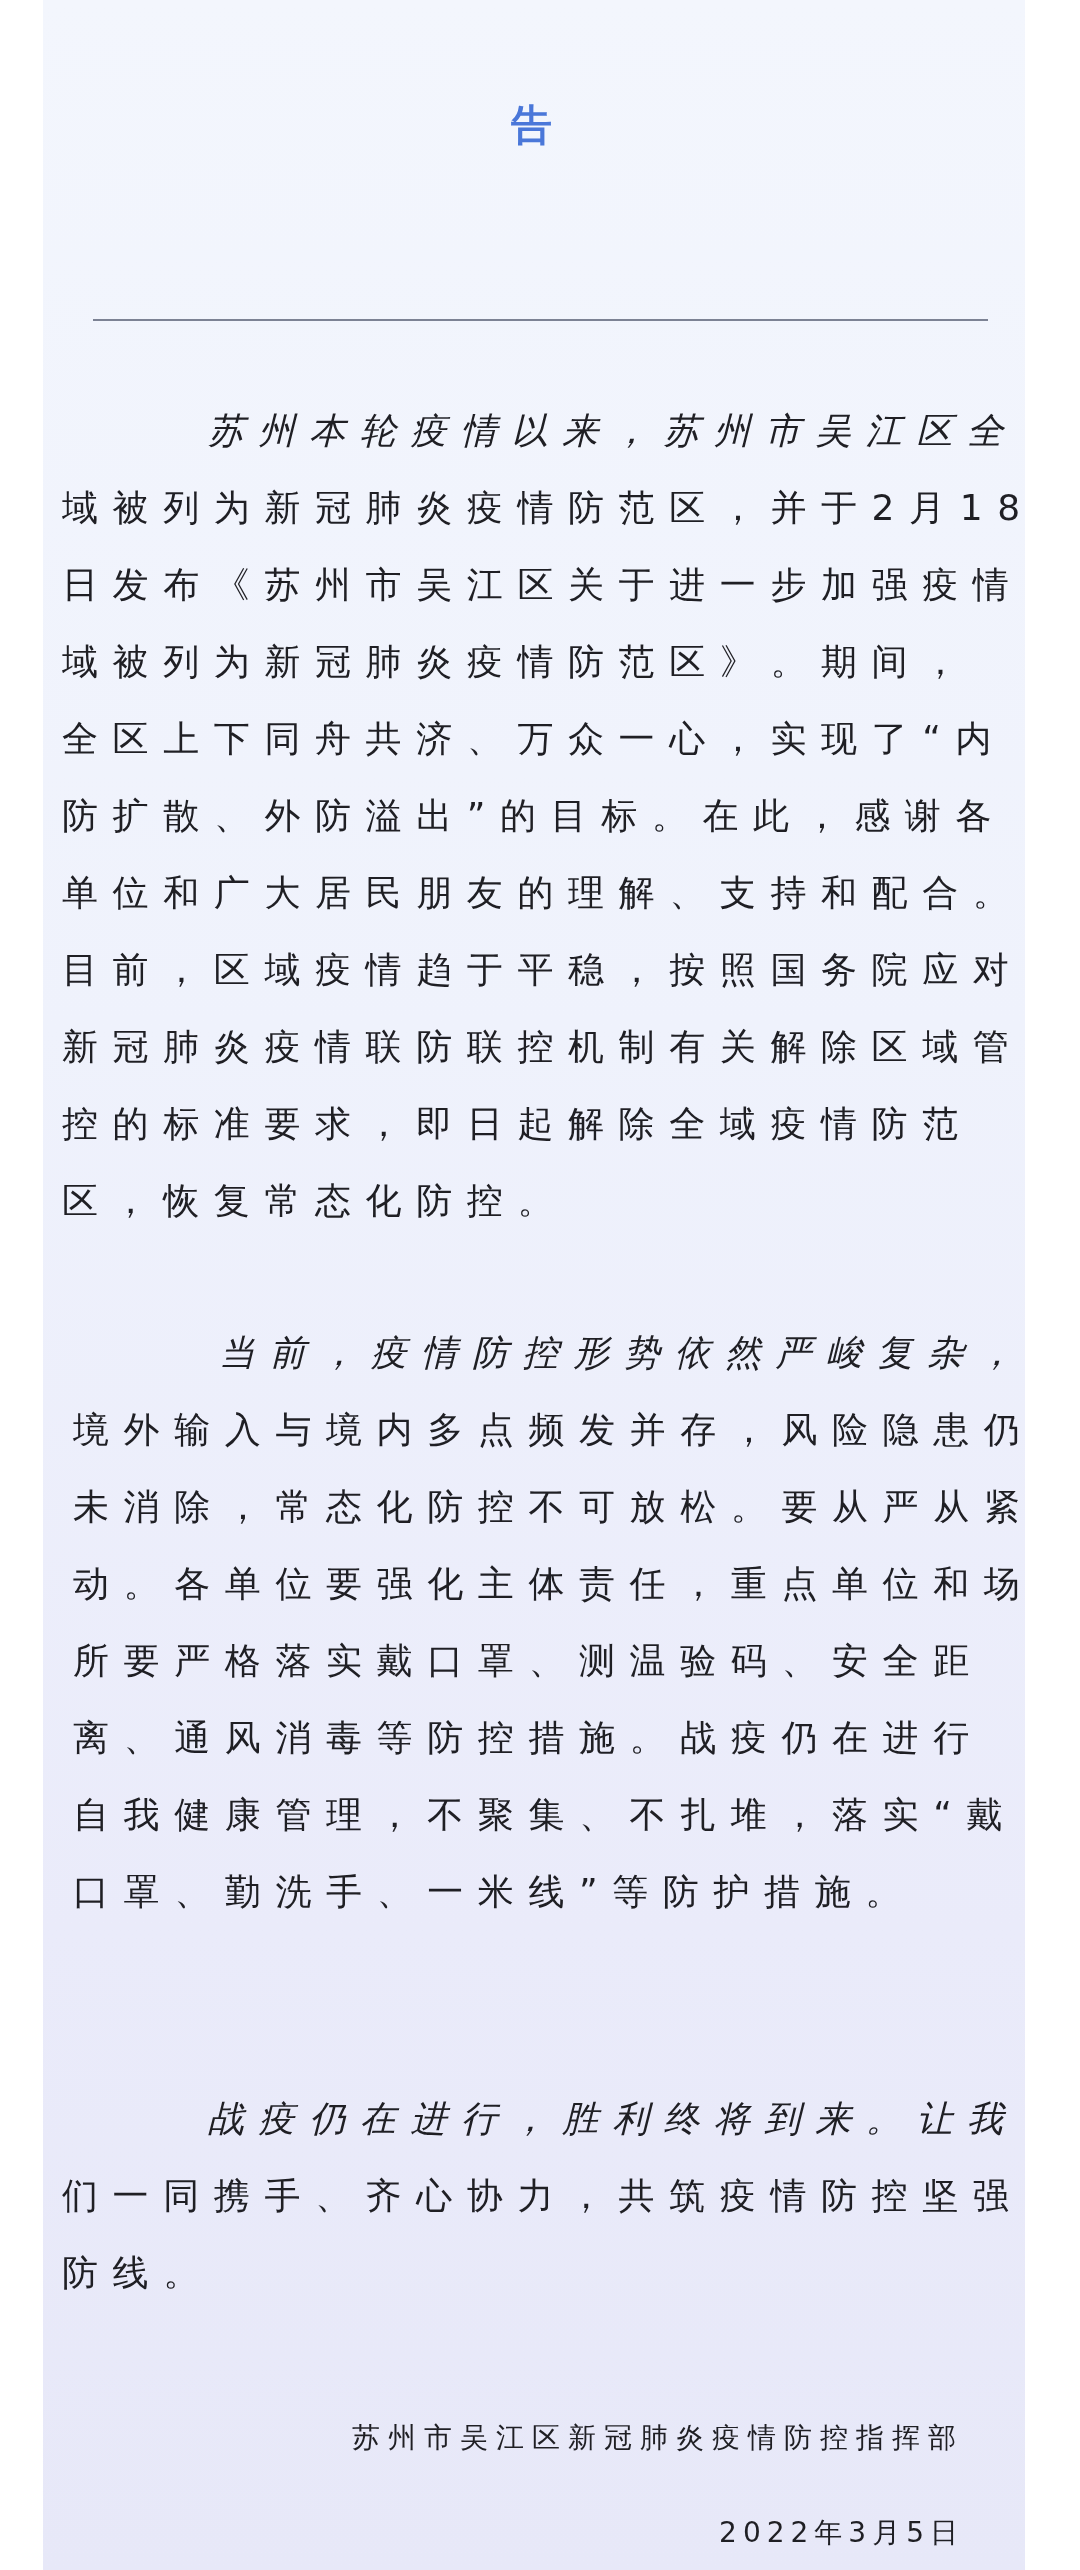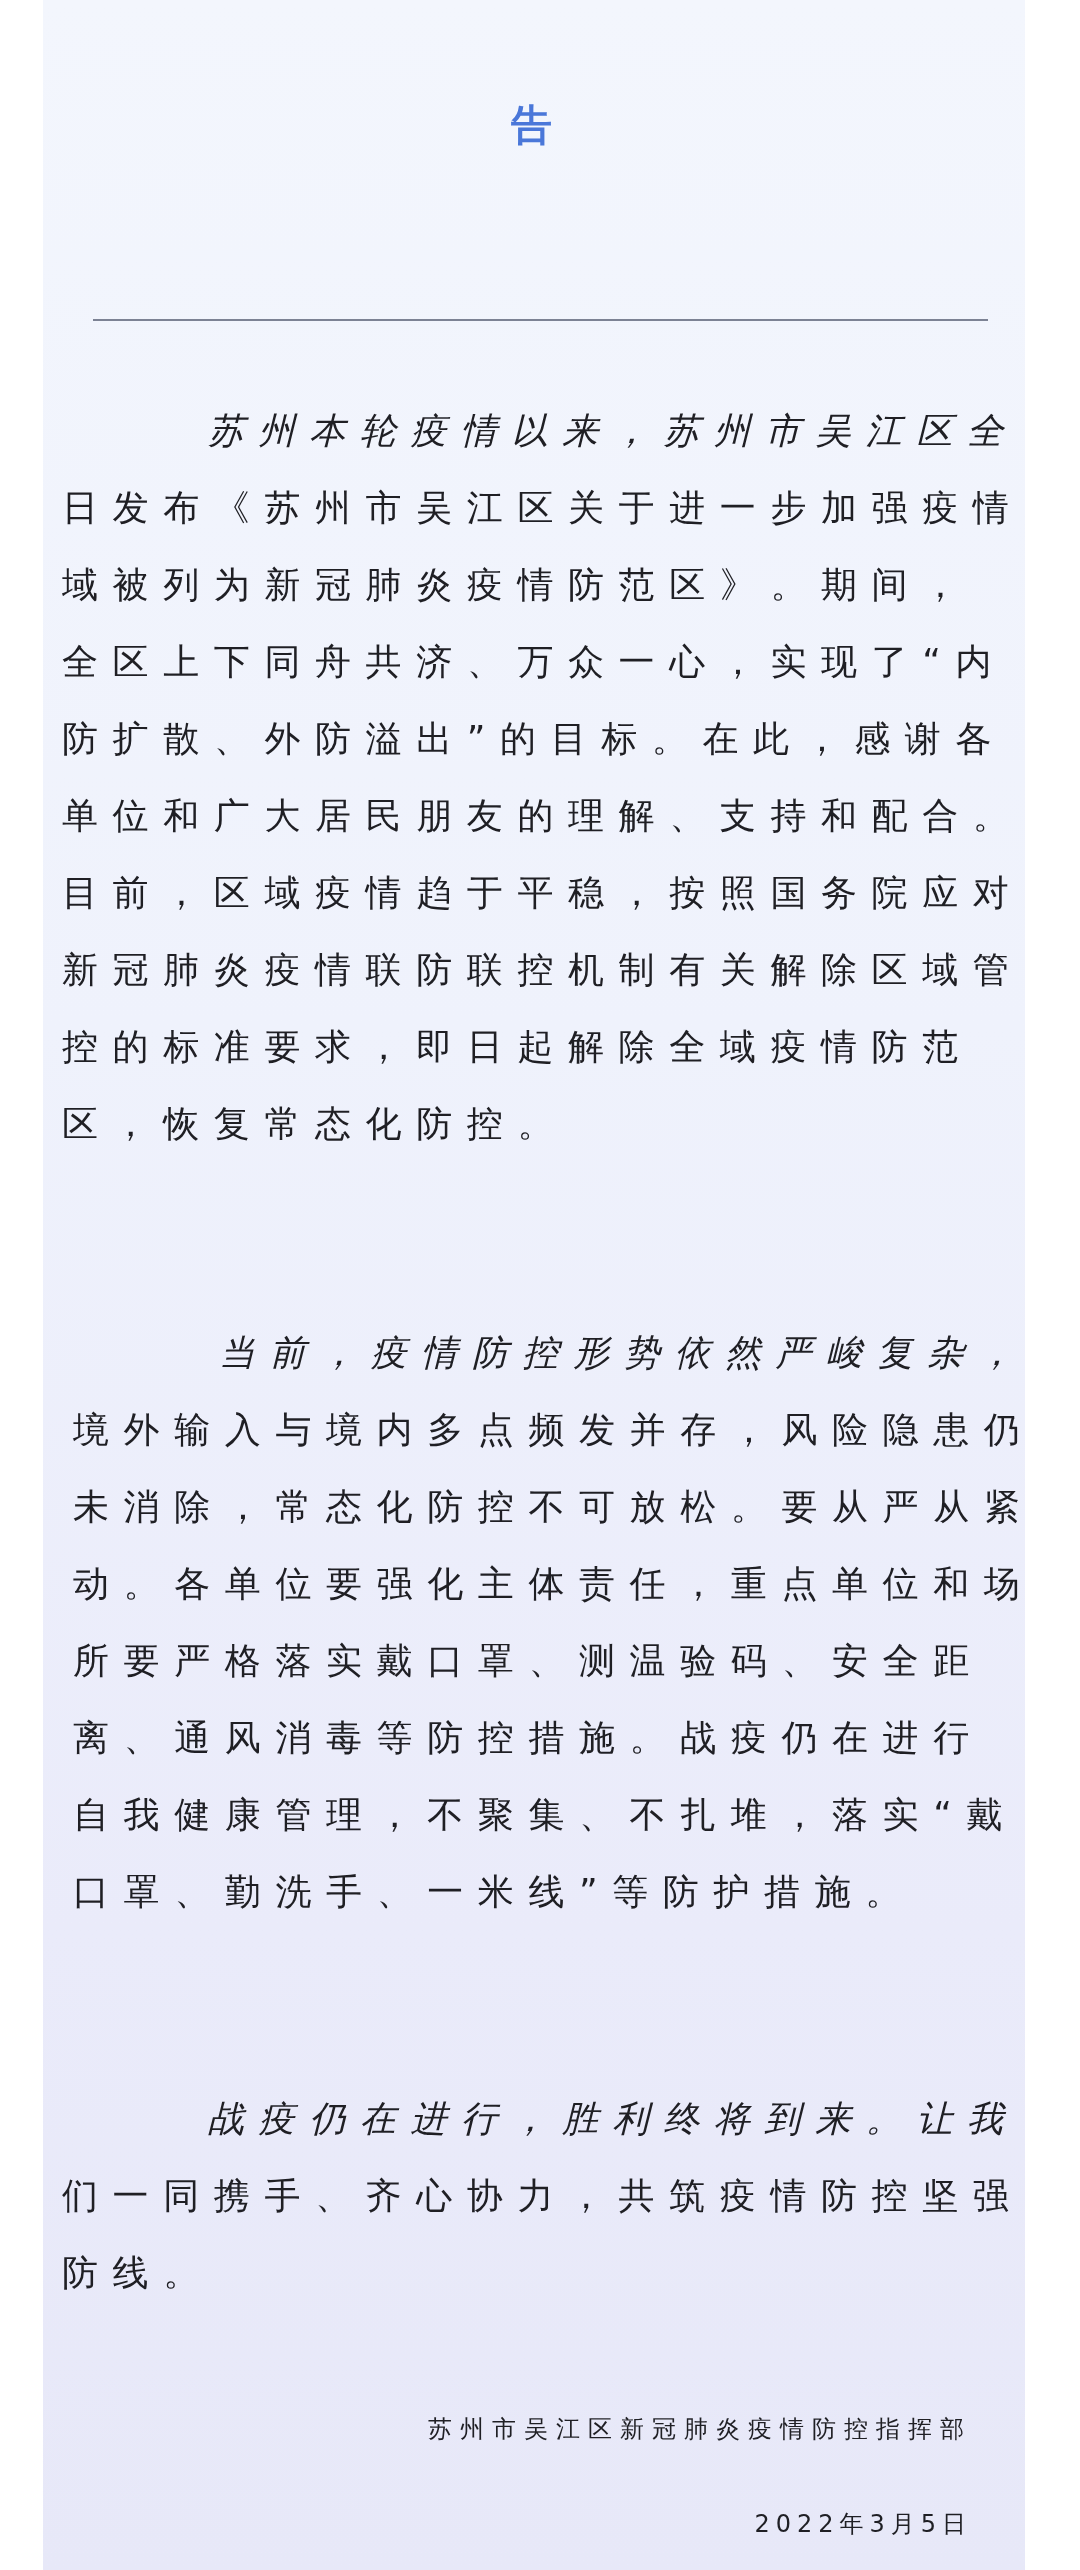--- a/index.html
+++ b/index.html
@@ -33,37 +33,38 @@
     margin: 0;
     color: #1f1f24;
     font-size: 36px;
     letter-spacing: 14.6px;
     line-height: 77px;
   }
   .para .line { display: block; white-space: nowrap; height: 77px; }
   .para .line.indent { padding-left: 146px; font-style: italic; }
   .sig {
     position: absolute; right: 104px; text-align: right;
-    color: #1f1f24; font-size: 24px; line-height: 77px;
-    letter-spacing: 8px; white-space: nowrap; margin: 4px;
+    color: #1f1f24; font-size: 28px; line-height: 77px;
+    letter-spacing: 8px; white-space: nowrap; margin: 12px;
   }
 </style>
 </head>
 <body>
 
 <div class="panel"></div>
 
 <h1 class="title">
   <span>告</span>
 </h1>
 
 <div class="divider"></div>
 
 <p class="para" style="top:392px;">
   <span class="line indent">苏州本轮疫情以来，苏州市吴江区全</span>
+  <span class="line">域被列为新冠肺炎疫情防范区，并于2月18</span>
   <span class="line">日发布《苏州市吴江区关于进一步加强疫情</span>
   <span class="line">域被列为新冠肺炎疫情防范区》。期间，</span>
   <span class="line">全区上下同舟共济、万众一心，实现了“内</span>
   <span class="line">防扩散、外防溢出”的目标。在此，感谢各</span>
   <span class="line">单位和广大居民朋友的理解、支持和配合。</span>
   <span class="line">目前，区域疫情趋于平稳，按照国务院应对</span>
   <span class="line">新冠肺炎疫情联防联控机制有关解除区域管</span>
   <span class="line">控的标准要求，即日起解除全域疫情防范</span>
   <span class="line">区，恢复常态化防控。</span>
 </p>

